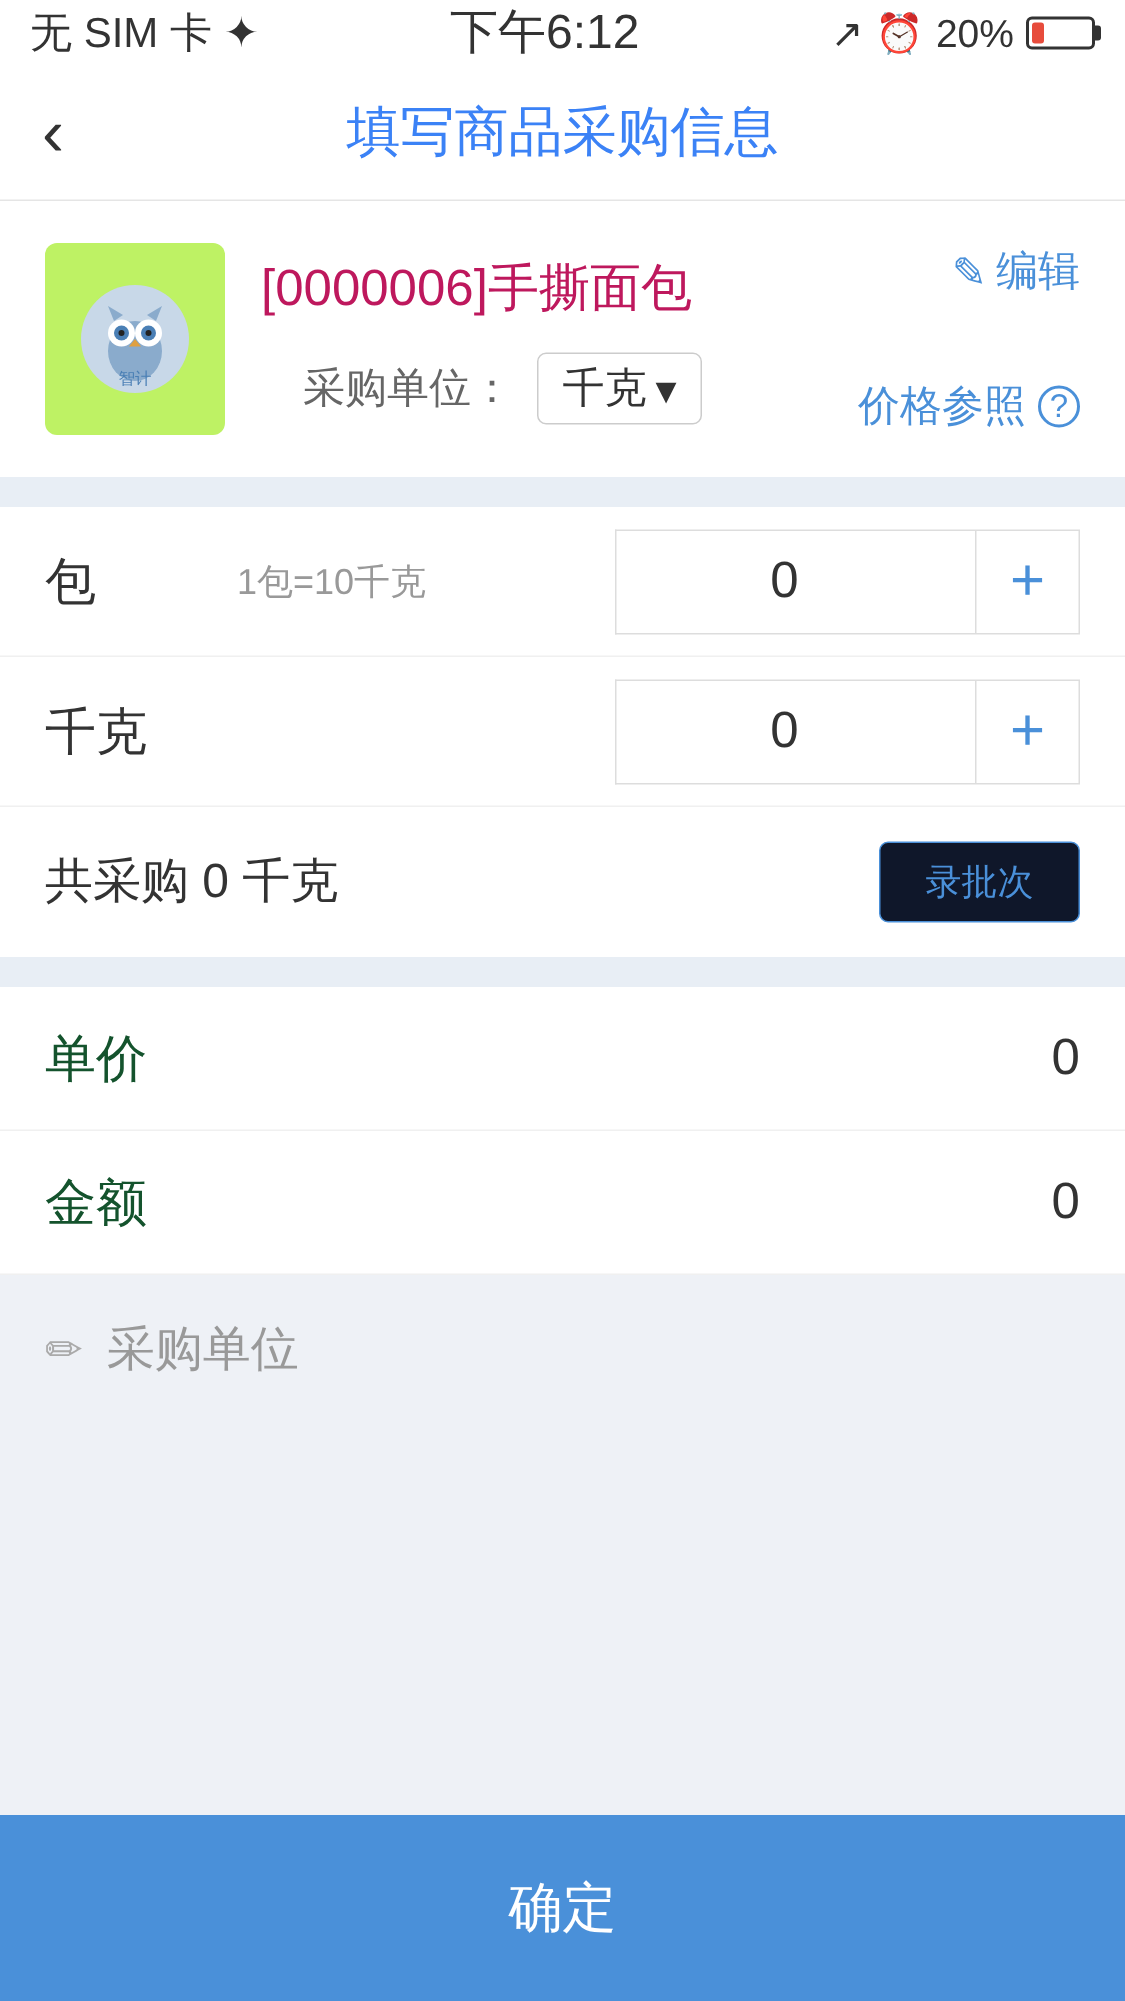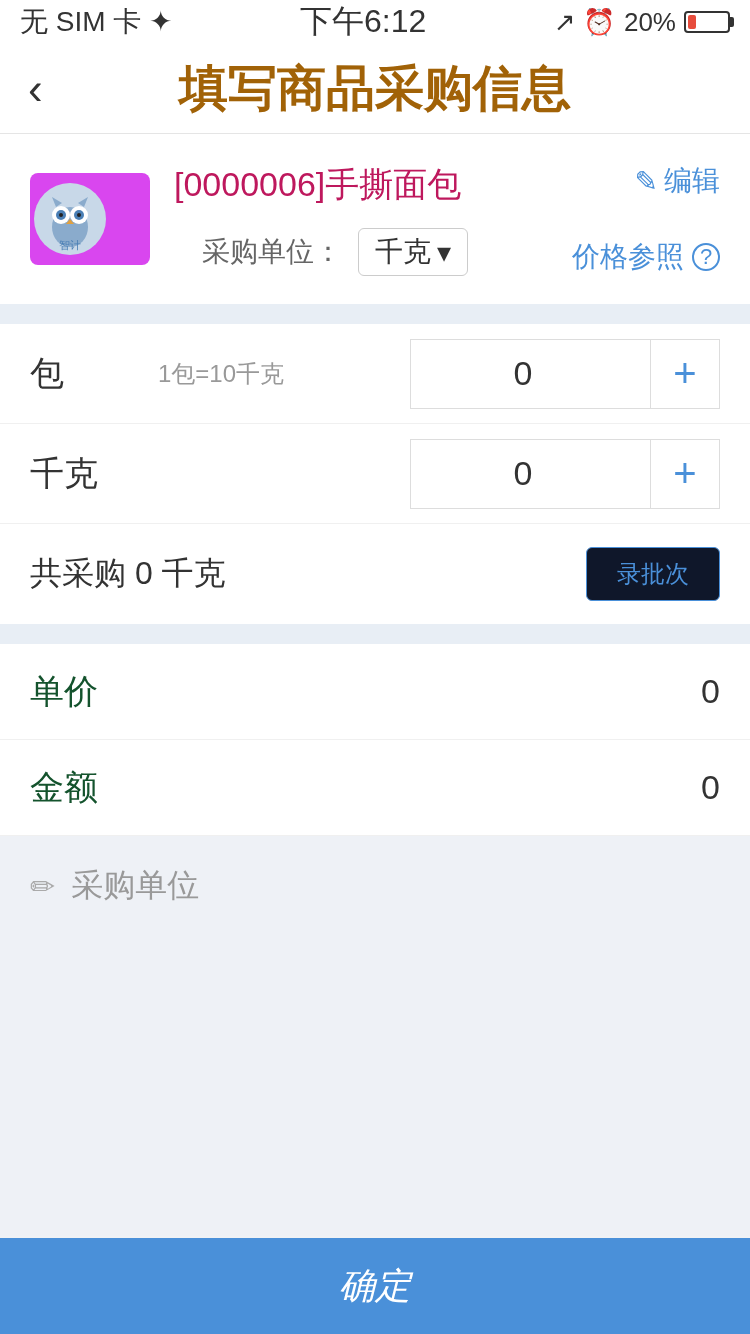--- a/index.html
+++ b/index.html
@@ -68,43 +68,43 @@
     }
     .nav-back {
       position: absolute;
       left: 28px;
       font-size: 44px;
       color: #333;
       cursor: pointer;
       line-height: 1;
     }
     .nav-title {
-      font-size: 49px;
-      font-weight: 700;
-      color: #a16207;
+      font-size: 36px;
+      font-weight: 400;
+      color: #3b82f6;
     }
 
     
     .product-card {
       background: #fff;
       margin-top: 0;
       padding: 28px 30px;
       display: flex;
       align-items: center;
       gap: 24px;
       position: relative;
     }
     .product-img {
       width: 120px;
-      height: 92px;
-      background: #d946ef;
+      height: 128px;
+      background: #bef264;
       border-radius: 8px;
       display: flex;
       align-items: center;
-      justify-content: flex-start;
+      justify-content: center;
       flex-shrink: 0;
     }
     .owl-logo {
       width: 80px;
       height: 80px;
     }
     .product-info { flex: 1; }
     .product-name {
       font-size: 34px;
       color: #be185d;
@@ -273,27 +273,26 @@
       flex: 1;
       min-height: 300px;
     }
 
     
     .confirm-bar {
       position: fixed;
       bottom: 0;
       left: 0;
       width: 750px;
-      height: 96px;
+      height: 124px;
       background: #4a90d9;
       display: flex;
       align-items: center;
       justify-content: center;
       cursor: pointer;
-      font-style: italic;
     }
     .confirm-text {
       font-size: 36px;
       color: #fff;
       font-weight: 400;
     }
 
     .page-wrapper {
       display: flex;
       flex-direction: column;

